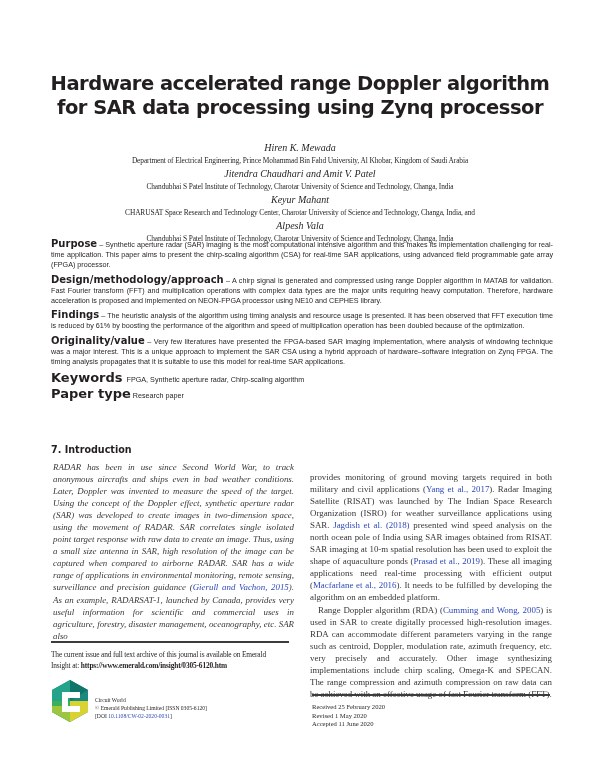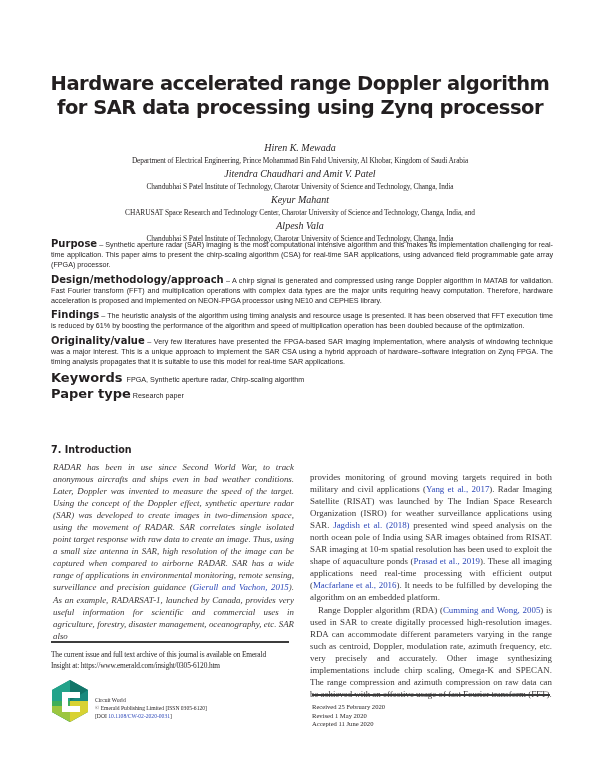--- a/index.html
+++ b/index.html
@@ -45,21 +45,21 @@
   .col-left { left: 53px; top: 461px; font-style: italic; }
   .col-right { left: 310px; top: 443px; width: 242px; margin-top: 28px; }
   .cite { color: #2e49b8; }
 
   .rule { position: absolute; height: 2px; background: #3c3c3c; }
   .rule-left { left: 51px; top: 641px; width: 238px; }
   .rule-right { left: 312px; top: 694px; width: 238px; }
 
   .notice { position: absolute; left: 51px; top: 650px; width: 250px;
     font-family: "Liberation Serif", serif; font-size: 7.4px; line-height: 10.5px; color: #231f20; white-space: nowrap; letter-spacing: -0.15px; }
-  .notice b { font-weight: normal; text-align: center; }
+  .notice b { font-weight: bold; text-align: center; }
 
   .logo { position: absolute; left: 50px; top: 680px; width: 40px; height: 42px; }
 
   .journal-info { position: absolute; left: 95px; top: 696px;
     font-family: "Liberation Serif", serif; font-size: 5.6px; line-height: 8px; color: #231f20; white-space: nowrap; }
   .doi-link { color: #2e49b8; }
 
   .dates { position: absolute; left: 312px; top: 703px;
     font-family: "Liberation Serif", serif; font-size: 6.6px; line-height: 8.6px; color: #231f20; white-space: nowrap; }
 </style>

